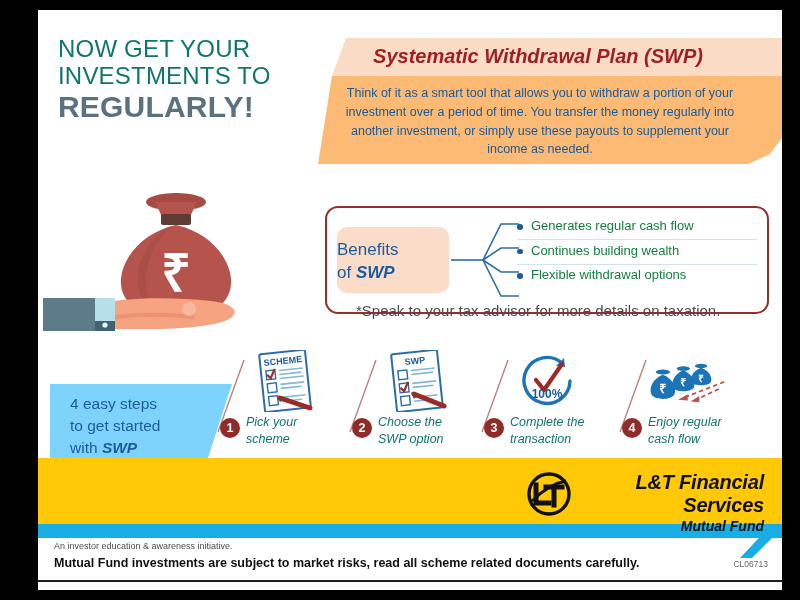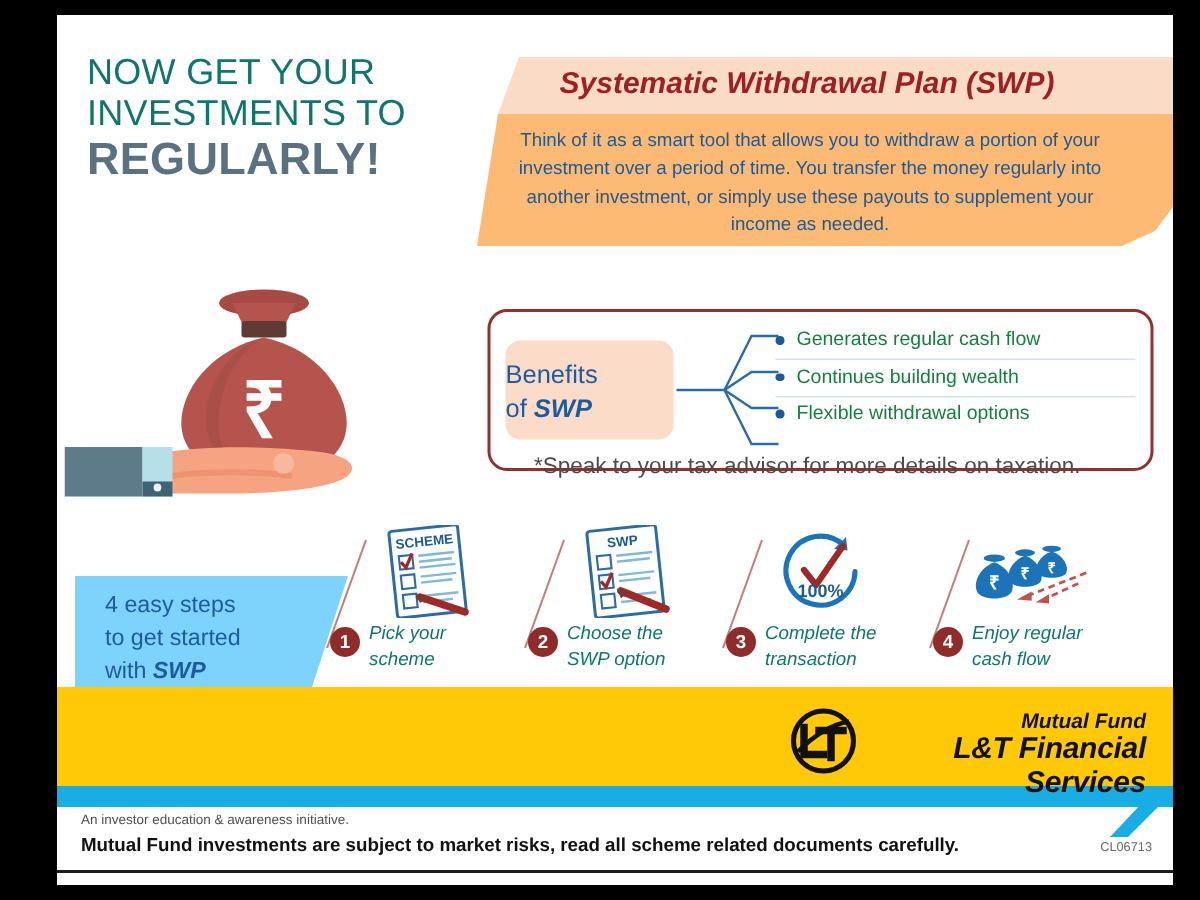--- a/index.html
+++ b/index.html
@@ -309,21 +309,21 @@
     <path d="M54 0 L54 4 L24 34 L12 34 L44 0 Z" fill="#18aee5"></path>
   </svg>
 
   <svg id="logo" viewBox="0 0 240 46">
     <circle cx="31" cy="23" r="20" fill="none" stroke="#111" stroke-width="3.4"></circle>
     <path d="M18 14 L18 32 L31 32" stroke="#111" stroke-width="5" fill="none" stroke-linecap="square"></path>
     <path d="M28 16 L44 16 M36 16 L36 34" stroke="#111" stroke-width="5" fill="none" stroke-linecap="square"></path>
     <path d="M14 30 C 24 20, 36 12, 48 10" stroke="#111" stroke-width="3" fill="none"></path>
   </svg>
   <div id="logo-text">
+    <div id="logo-l1">L&amp;T Financial Services</div>
     <div id="logo-l2">Mutual Fund</div>
-    <div id="logo-l1">L&amp;T Financial Services</div>
   </div>
 
   <div id="disc1">An investor education &amp; awareness initiative.</div>
   <div id="disc2">Mutual Fund investments are subject to market risks, read all scheme related documents carefully.</div>
   <div id="code">CL06713</div>
   <div id="botline"></div>
 </div>
 
 </body></html>

